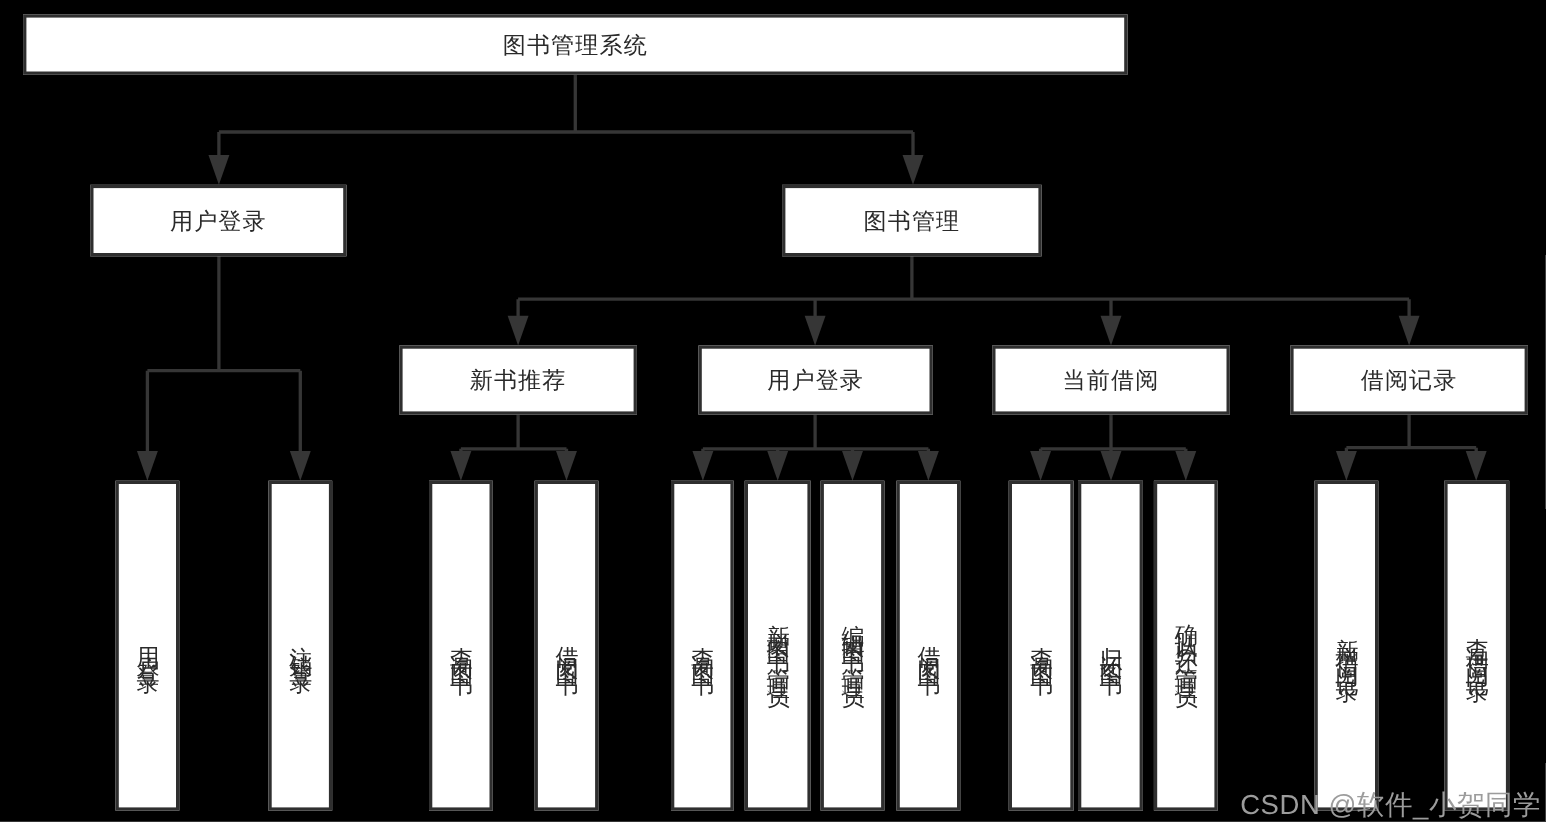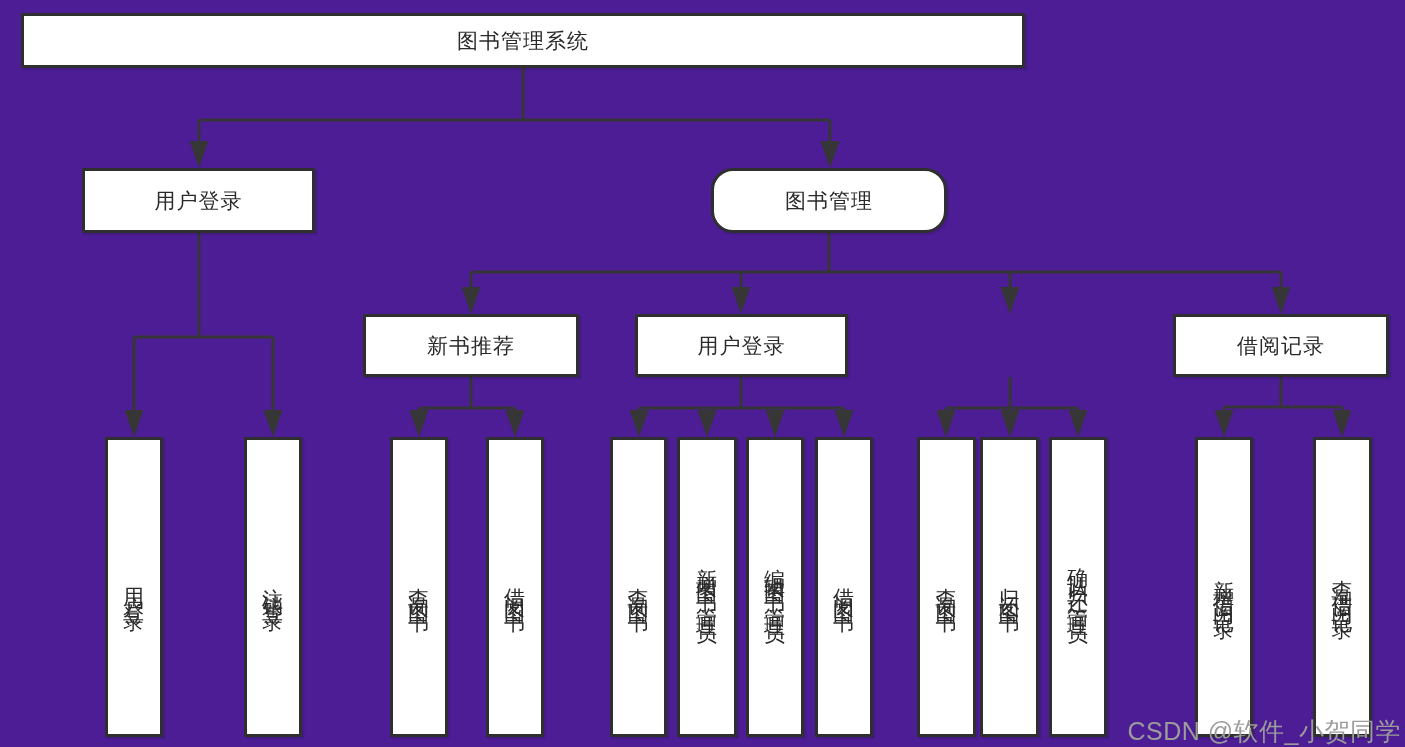--- a/index.html
+++ b/index.html
@@ -4,21 +4,21 @@
 <style>
   html, body { margin: 0; padding: 0; }
   body {
     font-family: "Liberation Sans", "DejaVu Sans", sans-serif;
     background: #ffffff;
   }
   .stage {
     position: relative;
     width: 1405px;
     height: 747px;
-    background: #4c1d95;
+    background: #000000;
     overflow: hidden;
     text-decoration: underline;
   }
   .connectors {
     position: absolute;
     left: 0; top: 0;
     width: 1405px;
     height: 747px;
     pointer-events: none;
   }
@@ -103,24 +103,25 @@
     <g>
       <path d="M1281,377 V407 M1224,407 H1342 M1224,407 V411 M1342,407 V411"></path>
       <polygon points="1214.5,410 1233.5,410 1224,437"></polygon>
       <polygon points="1332.5,410 1351.5,410 1342,437"></polygon>
     </g>
   </svg>
 
   <div class="node h-node" style="left:21px; top:13px; width:1004px; height:55px;">图书管理系统</div>
 
   <div class="node h-node" style="left:82px; top:168px; width:233px; height:65px;">用户登录</div>
-  <div class="node h-node" style="left:711px; top:168px; width:236px; height:65px;border-radius:22px;">图书管理</div>
+  <div class="node h-node" style="left:711px; top:168px; width:236px; height:65px;">图书管理</div>
 
   <div class="node h-node" style="left:363px; top:314px; width:216px; height:63px;">新书推荐</div>
   <div class="node h-node" style="left:635px; top:314px; width:213px; height:63px;">用户登录</div>
+  <div class="node h-node" style="left:902px; top:314px; width:216px; height:63px;">当前借阅</div>
   <div class="node h-node" style="left:1173px; top:314px; width:216px; height:63px;">借阅记录</div>
 
   <div class="node v-node" style="left:105px; top:437px; width:58px; height:300px;">用户登录</div>
   <div class="node v-node" style="left:244px; top:437px; width:58px; height:300px;">注销登录</div>
 
   <div class="node v-node" style="left:390px; top:437px; width:58px; height:300px;">查询图书</div>
   <div class="node v-node" style="left:486px; top:437px; width:58px; height:300px;">借阅图书</div>
 
   <div class="node v-node" style="left:610px; top:437px; width:57px; height:300px;">查询图书</div>
   <div class="node v-node" style="left:677px; top:437px; width:60px; height:300px;">新增图书（管理员）</div>

